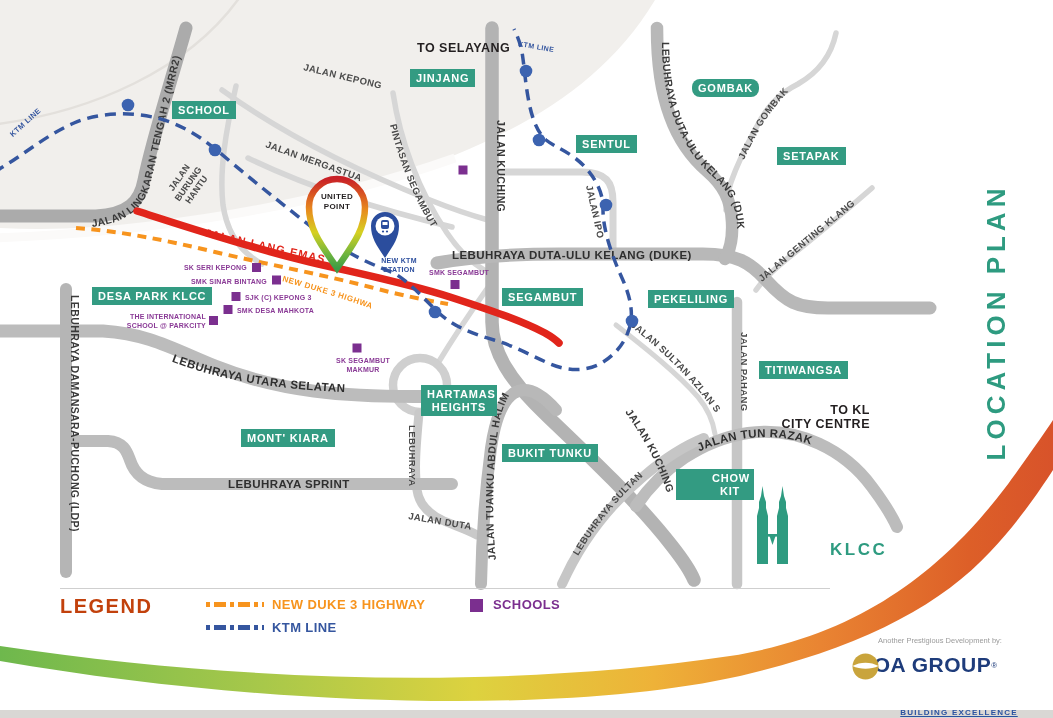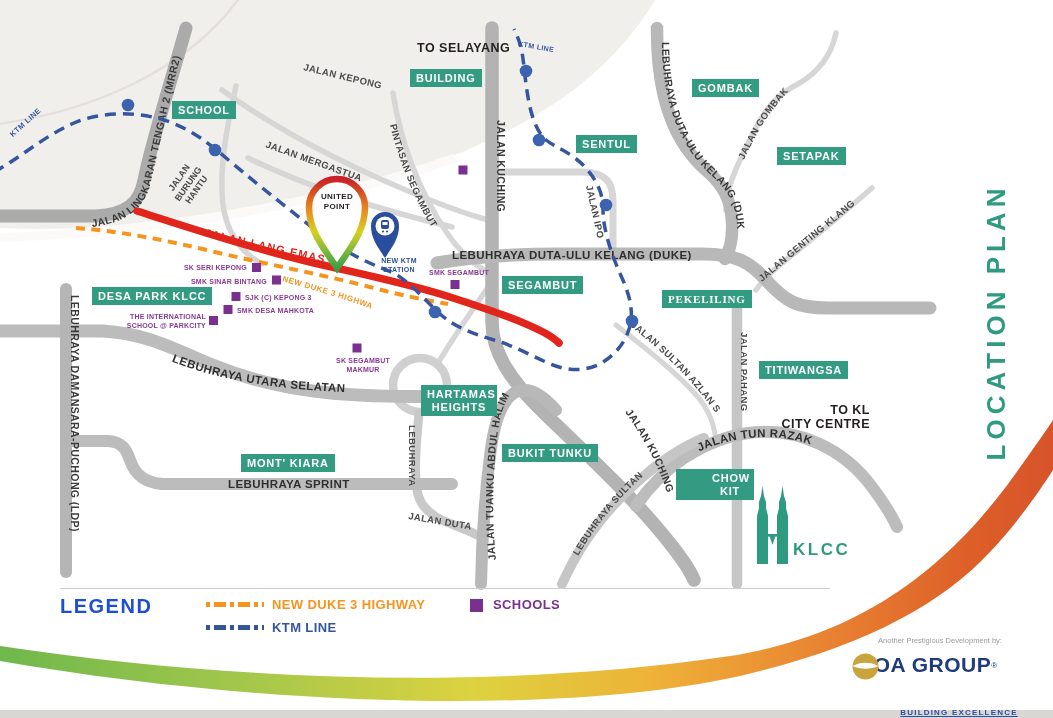--- a/index.html
+++ b/index.html
@@ -25,26 +25,26 @@
   .dark.c{text-align:right;}
 
   .ktm-lbl{position:absolute;color:#35569f;font-weight:700;font-size:7.5px;letter-spacing:.4px;
            transform-origin:left top;}
   .newktm{position:absolute;left:374px;top:257px;width:50px;text-align:center;color:#2d4f9e;
           font-weight:700;font-size:7px;line-height:8.5px;letter-spacing:.3px;}
   .united-lbl{position:absolute;left:314px;top:192px;width:46px;text-align:center;color:#231f20;
           font-weight:700;font-size:8px;line-height:9.5px;letter-spacing:.4px;}
   .burung{position:absolute;left:160px;top:168px;width:56px;text-align:center;color:#4a4a4a;
           font-weight:700;font-size:9px;line-height:10.5px;transform:rotate(-55deg);}
-  .klcc-txt{position:absolute;left:793px;top:540px;color:#2e9b80;font-weight:700;font-size:17px;
+  .klcc-txt{position:absolute;left:830px;top:540px;color:#2e9b80;font-weight:700;font-size:17px;
           letter-spacing:2.5px;}
 
   
   .legend-rule{position:absolute;left:60px;top:588px;width:770px;height:1px;background:#cfcfcf;}
-  .legend-title{position:absolute;left:60px;top:595px;color:#1d4ed8;font-weight:700;font-size:20px;
+  .legend-title{position:absolute;left:60px;top:595px;color:#c2410c;font-weight:700;font-size:20px;
           letter-spacing:1.5px;}
   .dash{position:absolute;width:58px;height:5px;}
   .dash.o{background:repeating-linear-gradient(90deg,#f7941e 0 4px,transparent 4px 8px,#f7941e 8px 20px,transparent 20px 24px);}
   .dash.b{background:repeating-linear-gradient(90deg,#35569f 0 4px,transparent 4px 8px,#35569f 8px 20px,transparent 20px 24px);}
   .leg-lbl{position:absolute;font-weight:700;font-size:13px;letter-spacing:.4px;}
   .leg-lbl.o{color:#f7941e;} .leg-lbl.b{color:#35569f;} .leg-lbl.p{color:#7b2f8f;}
   .leg-sq{position:absolute;left:470px;top:599px;width:13px;height:13px;background:#7b2f8f;}
 
   
   .loc-title{position:absolute;left:847px;top:306px;width:300px;height:32px;text-align:center;
@@ -224,29 +224,29 @@
     <path d="M769.5,536 L772.5,545 L775.5,536 Z"></path>
   </g>
 
   <path d="M0,646 C240,682 500,690 730,656 C870,634 950,560 1005,488 C1030,454 1045,432 1053,420 L1053,470 C1040,490 1020,520 990,552 C940,606 860,648 740,676 C560,716 260,706 0,661 Z" fill="url(#sw)"></path>
   <rect x="0" y="710" width="1053" height="8" fill="#d9d7d4"></rect>
 </svg>
 
 <div class="lbl-layer">
 
   <div class="badge" style="left:172px;top:101px;">SCHOOL</div>
-  <div class="badge" style="left:410px;top:69px;">BUILDING</div>
-  <div class="badge" style="left:692px;top:79px;">GOMBAK</div>
+  <div class="badge" style="left:410px;top:69px;">JINJANG</div>
+  <div class="badge" style="left:692px;top:79px;border-radius:8px;">GOMBAK</div>
   <div class="badge" style="left:777px;top:147px;">SETAPAK</div>
   <div class="badge" style="left:576px;top:135px;">SENTUL</div>
   <div class="badge" style="left:92px;top:287px;">DESA PARK KLCC</div>
-  <div class="badge" style="left:502px;top:276px;">SEGAMBUT</div>
-  <div class="badge" style="left:662px;top:290px;font-family:Liberation Serif, serif;">PEKELILING</div>
+  <div class="badge" style="left:502px;top:288px;">SEGAMBUT</div>
+  <div class="badge" style="left:648px;top:290px;">PEKELILING</div>
   <div class="badge" style="left:759px;top:361px;">TITIWANGSA</div>
-  <div class="badge" style="left:241px;top:454px;">MONT' KIARA</div>
+  <div class="badge" style="left:241px;top:429px;">MONT' KIARA</div>
   <div class="badge multi" style="left:421px;top:385px;width:64px;">HARTAMAS HEIGHTS</div>
   <div class="badge" style="left:502px;top:444px;">BUKIT TUNKU</div>
   <div class="badge multi" style="left:676px;top:469px;width:36px;padding-left:36px;">CHOW KIT</div>
 
   <div class="sch r" style="left:160px;top:263px;width:87px;">SK SERI KEPONG</div>
   <div class="sch r" style="left:170px;top:277px;width:97px;">SMK SINAR BINTANG</div>
   <div class="sch" style="left:245px;top:293px;">SJK (C) KEPONG 3</div>
   <div class="sch" style="left:237px;top:306px;">SMK DESA MAHKOTA</div>
   <div class="sch r" style="left:118px;top:312px;width:88px;">
     <span style="display:block">THE INTERNATIONAL</span>

